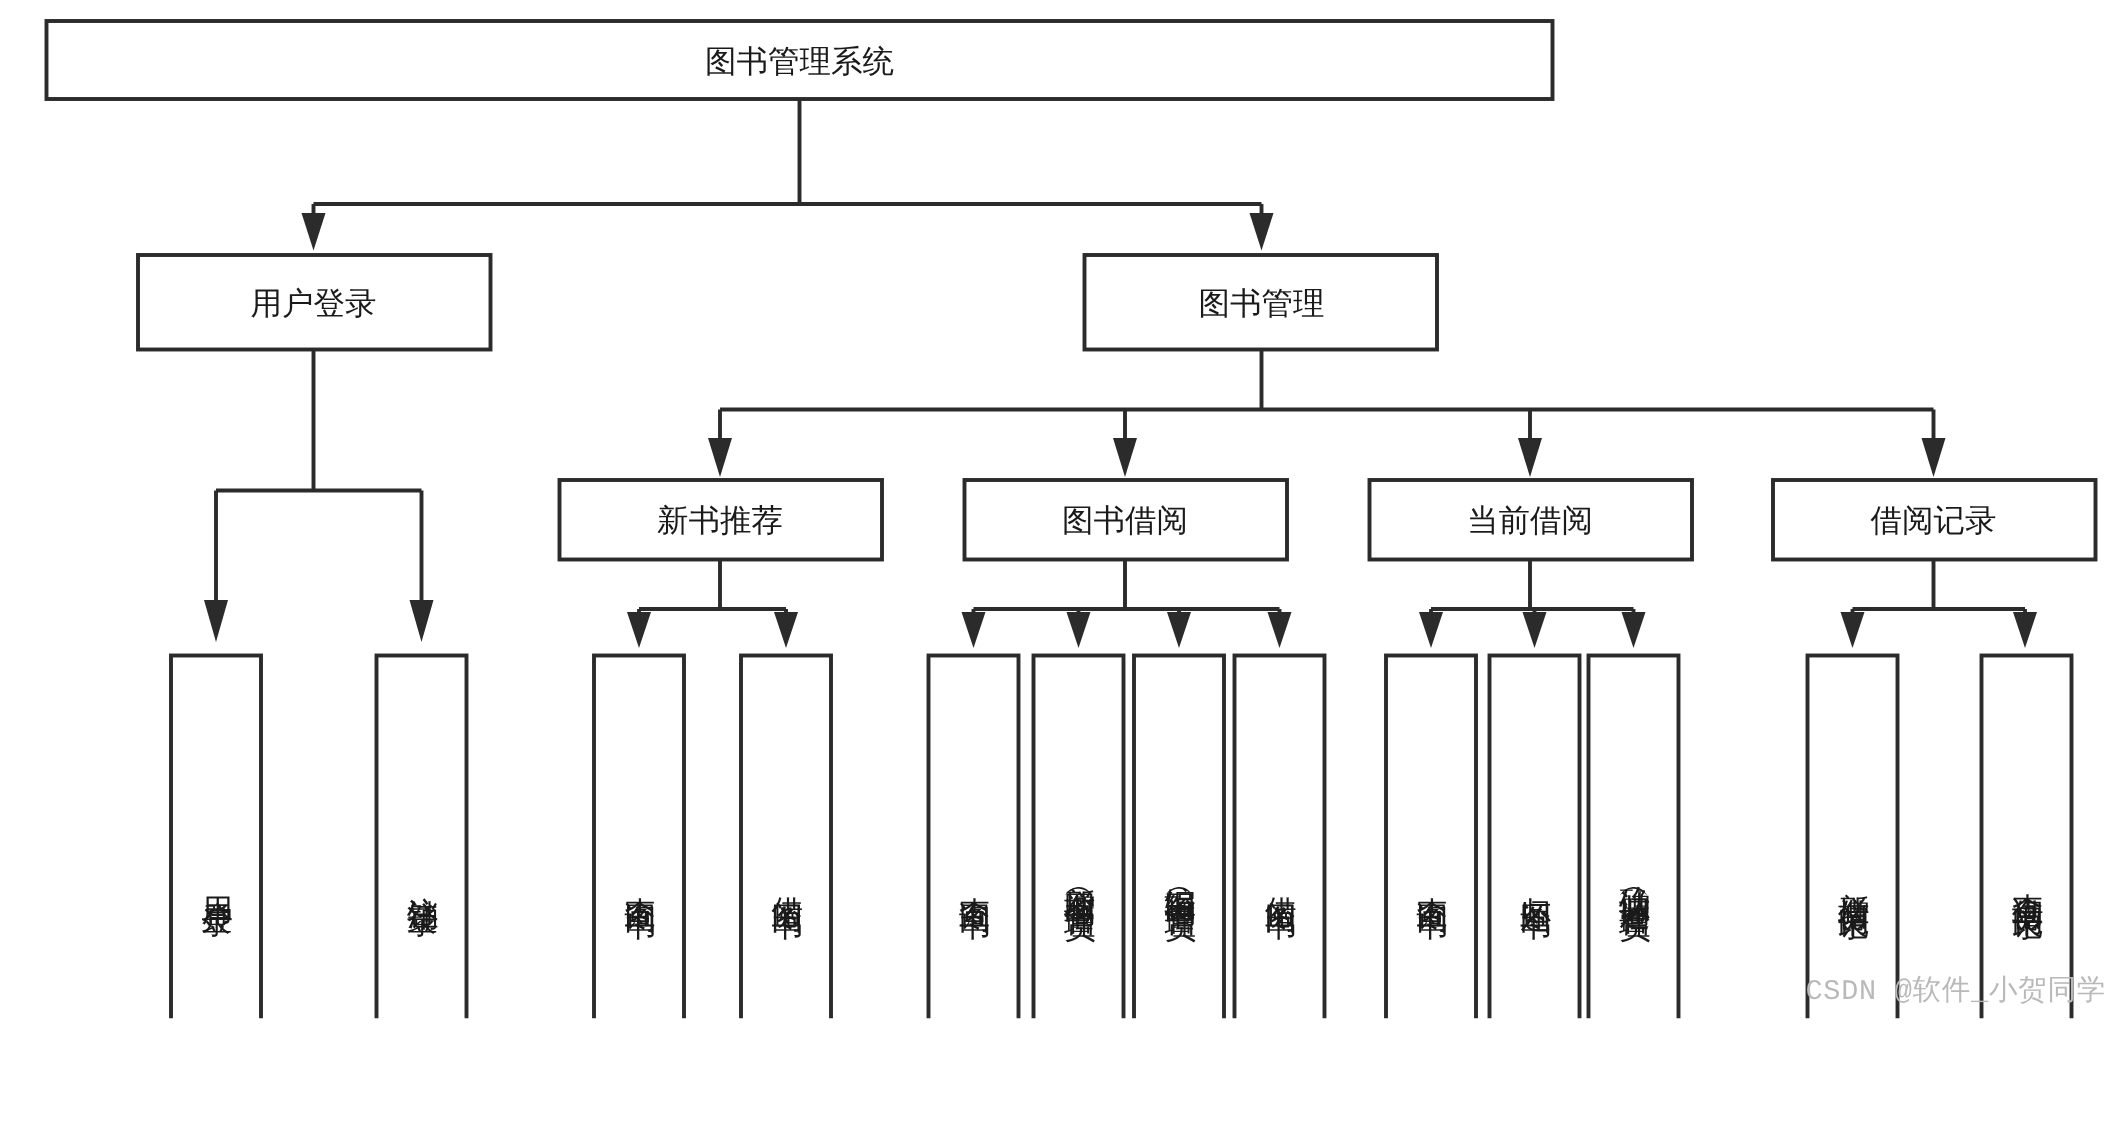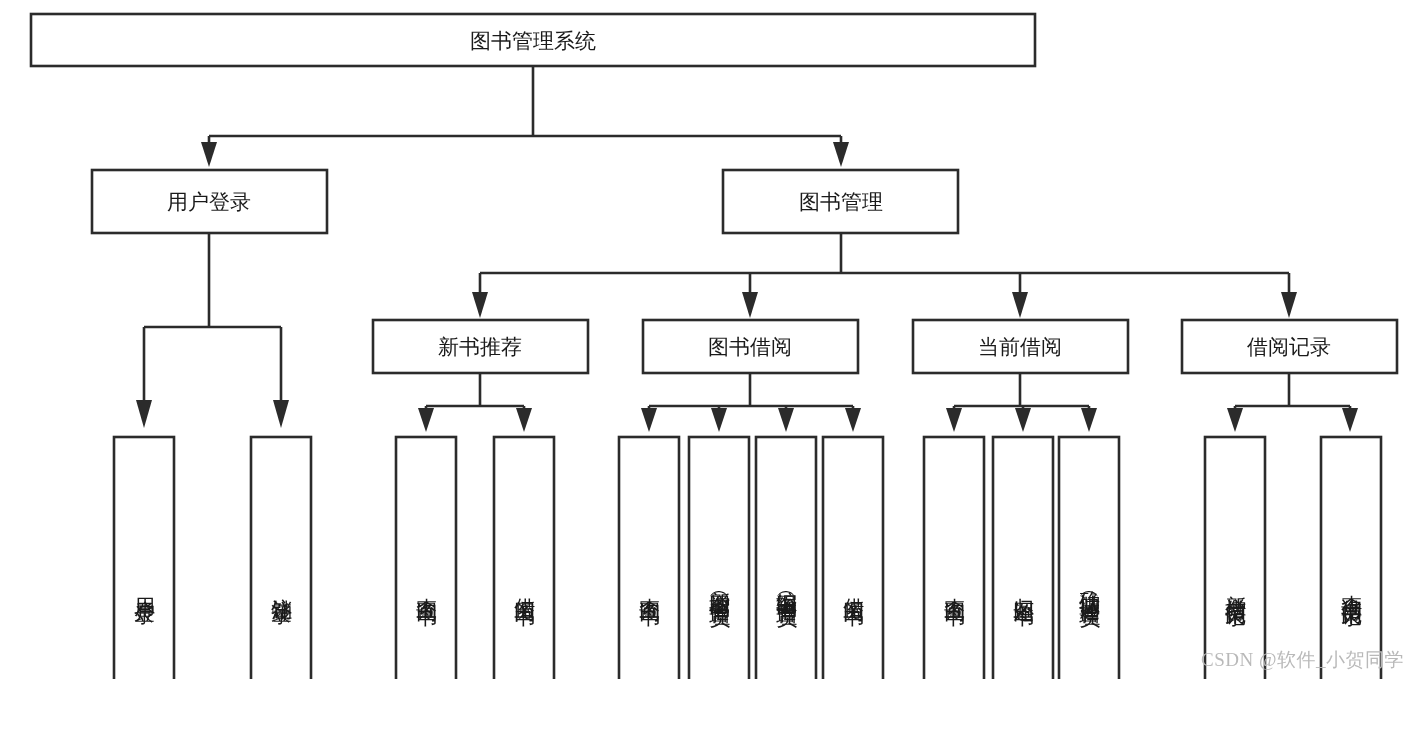--- a/index.html
+++ b/index.html
@@ -62,21 +62,21 @@
     line-height: 1.32;
     letter-spacing: 2.5px;
     color: #1a1a1a;
     white-space: nowrap;
     text-align: center;
   }
   .watermark {
     position: absolute;
     right: 12px;
     bottom: 6px;
-    font-family: Liberation Serif, serif;
+    font-family: Liberation Mono, monospace;
     font-size: 19px;
     color: #b9b9b9;
     letter-spacing: 0.5px;
     white-space: nowrap;
   }
 </style>
 </head>
 <body>
 
 <div id="diagram-root">

